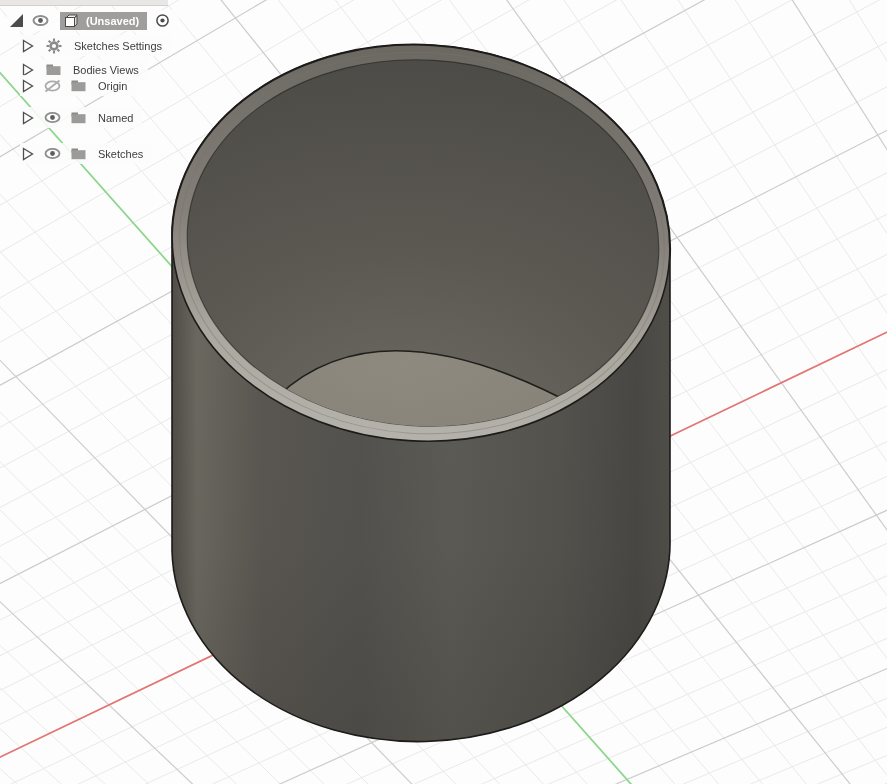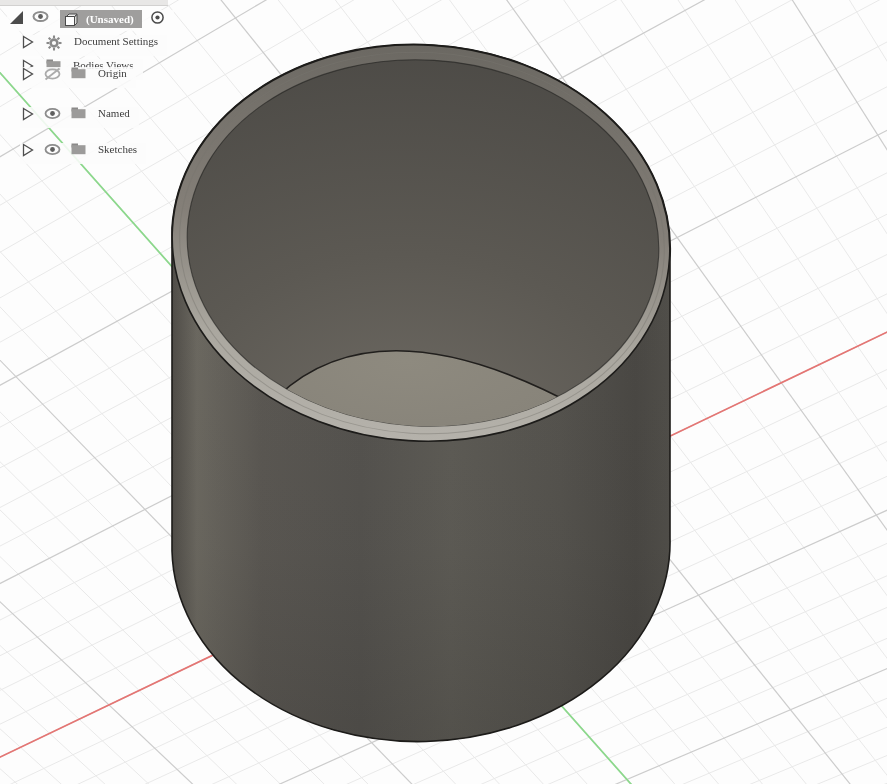--- a/index.html
+++ b/index.html
@@ -4,31 +4,31 @@
 <style>
   html,body{margin:0;padding:0;overflow:hidden;background:#fdfdfd;}
   .stage{position:relative;width:887px;height:784px;font-family:"Liberation Sans",sans-serif;
          -webkit-font-smoothing:antialiased;}
   #scene{position:absolute;left:0;top:0;}
 
   
   .panel{position:absolute;left:0;top:0;z-index:5;}
   .toolbar-strip{position:absolute;left:0;top:0;width:168px;height:5px;
                  background:#e8e7e6;border-bottom:1px solid #d2d1d0;}
-  .brow{position:absolute;display:flex;align-items:flex-start;height:21px;
-        background:rgba(252,252,252,0.88);padding:0 9px 0 2px;font-family:Liberation Serif, serif;}
+  .brow{position:absolute;display:flex;align-items:center;height:21px;
+        background:rgba(252,252,252,0.88);padding:0 9px 0 2px;}
   .brow .lbl{font-size:11px;color:#3d3d3d;white-space:nowrap;}
   .root-row{left:7px;top:10px;background:rgba(252,252,252,0.82);}
   .hl{display:flex;align-items:center;height:18px;background:#9f9e9d;
       padding:0 8px 0 3px;margin-left:11px;}
   .hl .lbl{color:#ffffff;font-weight:bold;font-size:11px;}
   .ic{display:inline-block;line-height:0;}
   .m10{margin-left:10px;} .m12{margin-left:12px;} .m8{margin-left:8px;}
   .r1{left:20px;top:35px;} .r2{left:20px;top:59px;}
-  .r3{left:20px;top:67px;} .r4{left:20px;top:107px;} .r5{left:20px;top:131px;margin-top:12px;}
+  .r3{left:20px;top:75px;} .r4{left:20px;top:107px;} .r5{left:20px;top:131px;margin-top:12px;}
 </style>
 </head>
 <body>
 
 <div class="stage">
 
   <svg id="scene" width="887" height="784" viewBox="0 0 887 784">
     <defs>
       <linearGradient id="bodyGrad" x1="0" y1="0" x2="1" y2="0">
         <stop offset="0" stop-color="#514e49"></stop>
@@ -384,21 +384,21 @@
               <line x1="0.5" y1="8" x2="3.2" y2="8"></line>
                 <line x1="12.8" y1="8" x2="15.5" y2="8"></line>
               <line x1="2.7" y1="2.7" x2="4.6" y2="4.6"></line>
                 <line x1="11.4" y1="11.4" x2="13.3" y2="13.3"></line>
               <line x1="13.3" y1="2.7" x2="11.4" y2="4.6"></line>
                 <line x1="4.6" y1="11.4" x2="2.7" y2="13.3"></line>
             </g>
           </g>
         </svg>
       </span>
-      <span class="lbl m12">Document Settings</span>
+      <span class="lbl m12">Sketches Settings</span>
     </div>
 
     <div class="brow r2">
       <span class="ic">
         <svg width="12" height="14">
             <polygon points="1.5,1.5 10.5,7 1.5,12.5" fill="#fdfdfd" stroke="#4f4f4f" stroke-width="1.3"></polygon>
           </svg>
       </span>
       <span class="ic m12">
         <svg width="15" height="12">

